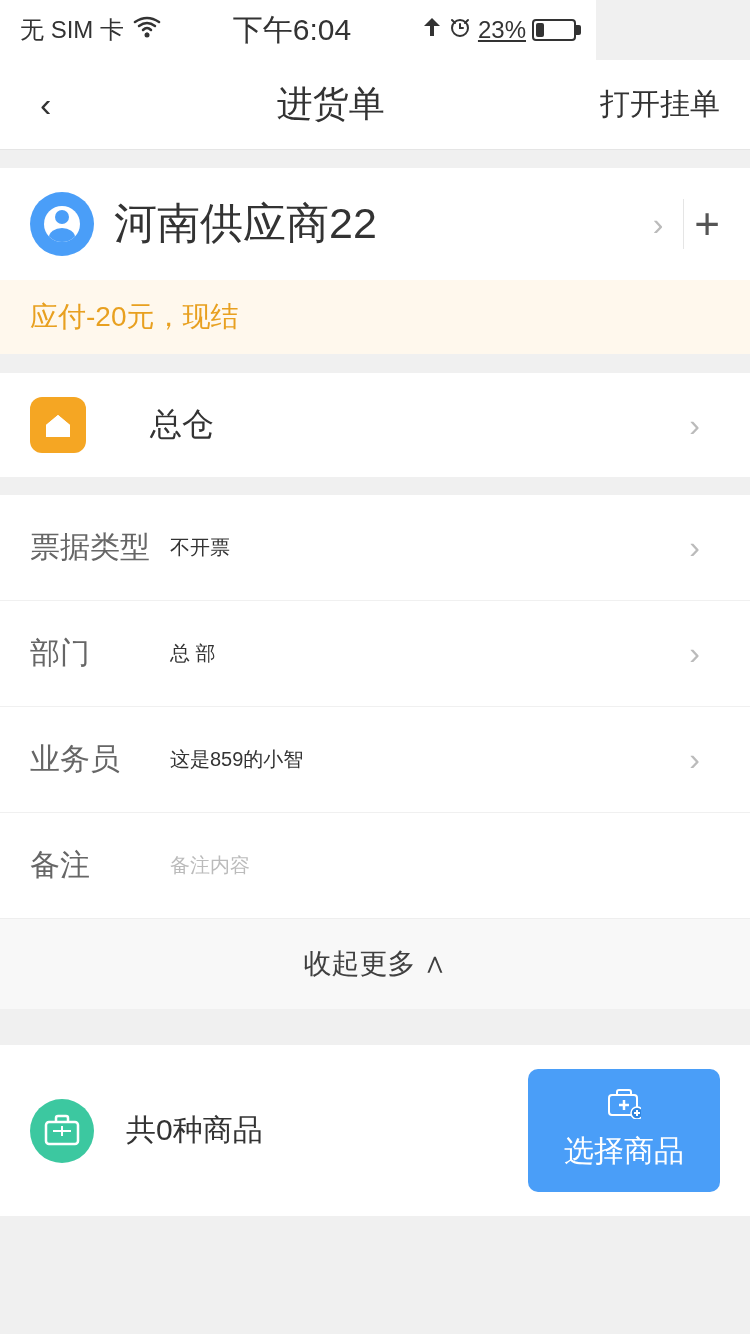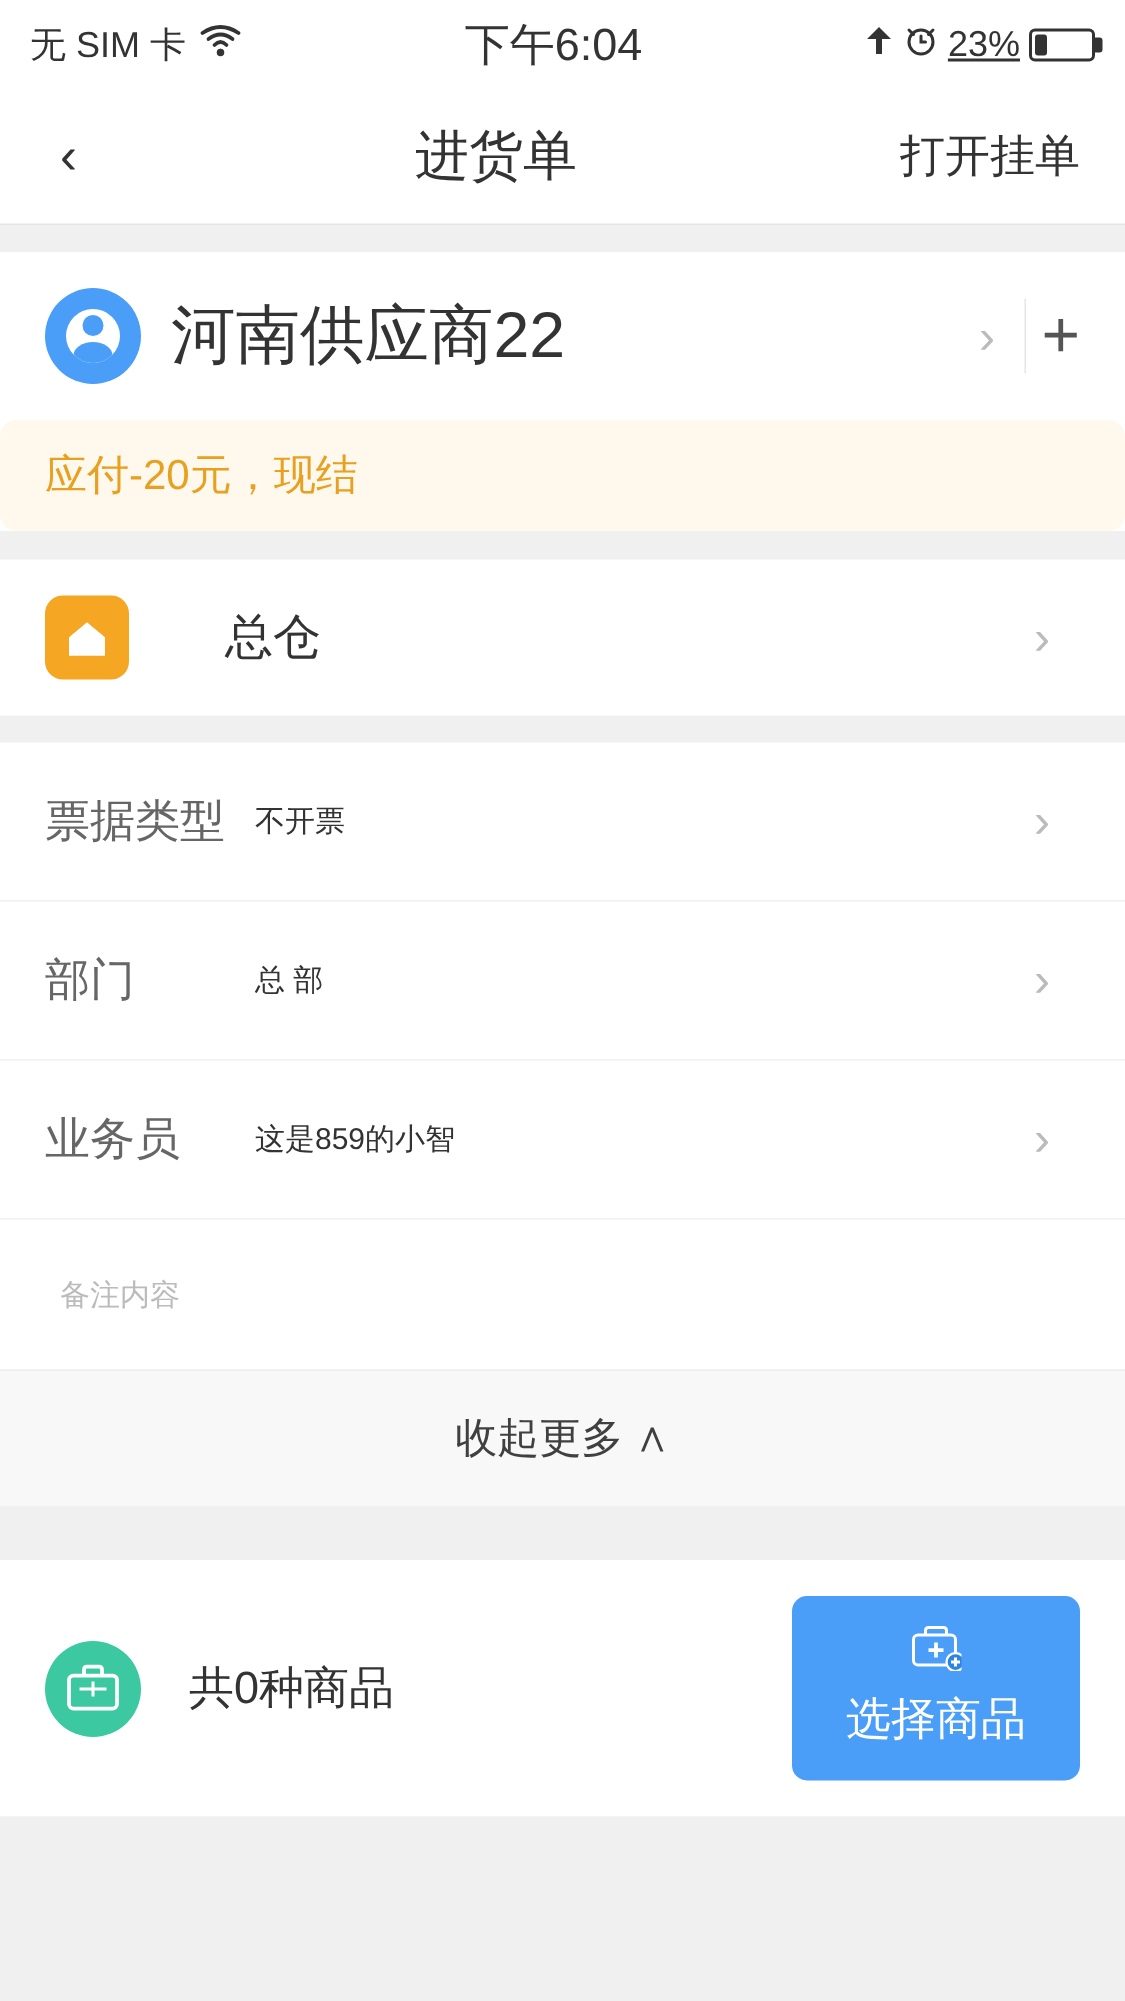--- a/index.html
+++ b/index.html
@@ -8,21 +8,21 @@
       width: 750px;
       min-height: 1334px;
       background: #f0f0f0;
       font-family: -apple-system, "PingFang SC", "Helvetica Neue", Arial, sans-serif;
       font-size: 28px;
       color: #333;
     }
 
     
     .status-bar {
-      width: 750px;
+      width: 596px;
       height: 60px;
       background: #fff;
       display: flex;
       align-items: center;
       justify-content: space-between;
       padding: 0 20px;
       font-size: 24px;
       color: #333;
     }
     .status-left { display: flex; align-items: center; gap: 8px; }
@@ -167,21 +167,20 @@
       background: #e5e5e5;
       margin: 0 10px 0 0;
     }
 
     
     .notice-banner {
       background: #fff8ed;
       padding: 18px 30px;
       font-size: 28px;
       color: #e8a020;
-      border-radius: 11px;
     }
 
     
     .warehouse-row {
       display: flex;
       align-items: center;
       padding: 24px 30px;
       background: #fff;
       border-top: 1px solid #f0f0f0;
     }
@@ -383,20 +382,21 @@
     <span class="chevron-right">›</span>
   </div>
 
   <div class="form-row">
     <span class="form-label">业务员</span>
     <span class="form-value">这是859的小智</span>
     <span class="chevron-right">›</span>
   </div>
 
   <div class="form-row">
+    <span class="form-label">备注</span>
     <span class="form-value placeholder">备注内容</span>
   </div>
 </div>
 
 <div class="collapse-row">
   <span class="collapse-text">收起更多 ∧</span>
 </div>
 
 <div class="section-divider"></div>
 <div class="bottom-section">

